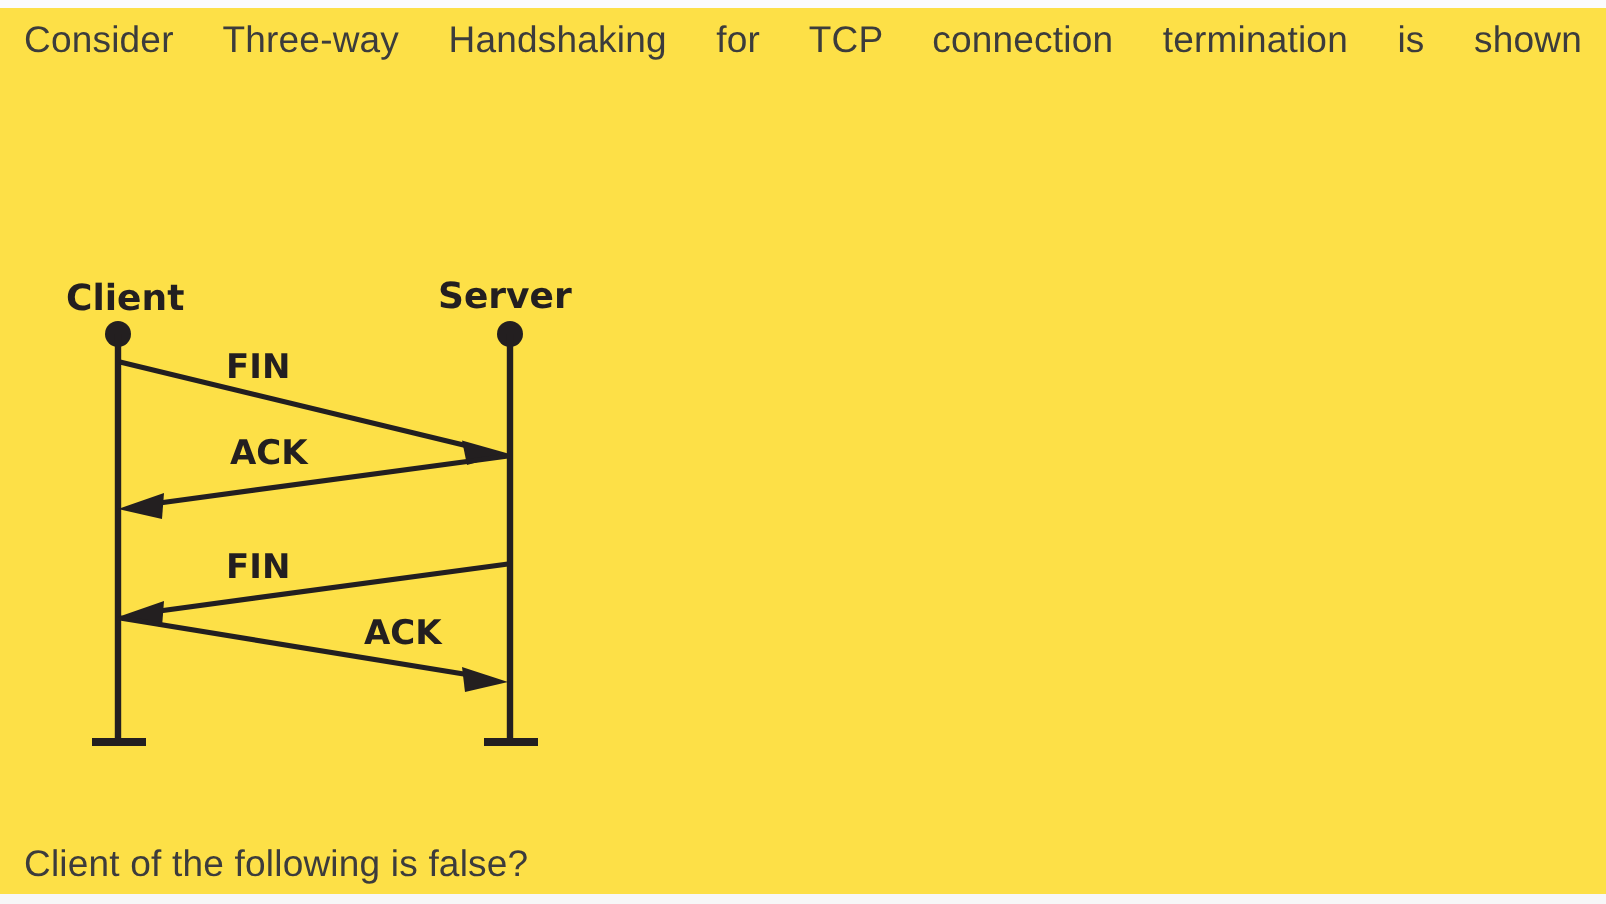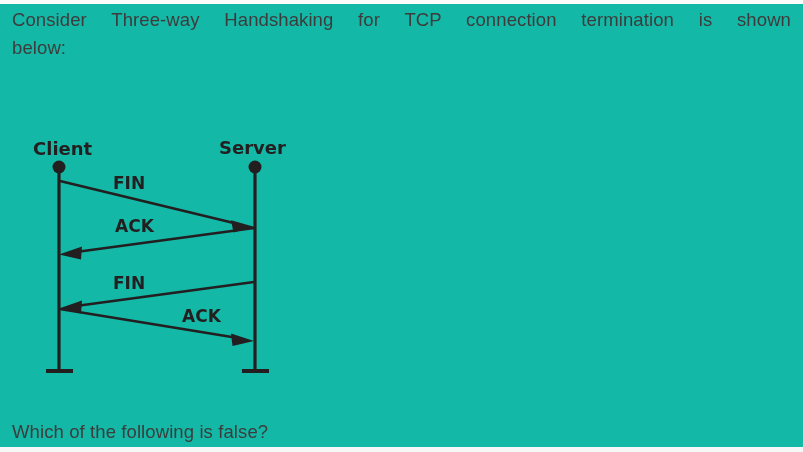--- a/index.html
+++ b/index.html
@@ -10,21 +10,21 @@
     width: 803px;
     height: 452px;
     background: #ffffff;
     font-family: "Liberation Sans", sans-serif;
     overflow: hidden;
     position: relative;
   }
   .page {
     position: absolute;
     inset: 0;
-    background: #14b8a6;
+    background: #fde047;
   }
   .top-fade {
     position: absolute;
     left: 0; top: 0;
     width: 803px; height: 4px;
     background: #fbfbfc;
   }
   .bottom-fade {
     position: absolute;
     left: 0; bottom: 0;
@@ -89,21 +89,20 @@
 </style>
 </head>
 <body>
 
 <div class="page">
 
   <div class="top-fade"></div>
 
   <div class="question-intro">
     <span class="ln1">Consider Three-way Handshaking for TCP connection termination is shown</span>
-    <span class="ln2">below:</span>
   </div>
 
   <div class="diagram">
     <svg width="320" height="260" viewBox="0 0 320 260" xmlns="http://www.w3.org/2000/svg">
 
       <text class="lane-label" x="33" y="29">Client</text>
       <text class="lane-label" x="219" y="28">Server</text>
 
       <circle cx="59" cy="41" r="6.5" fill="#231f20"></circle>
       <circle cx="255" cy="41" r="6.5" fill="#231f20"></circle>
@@ -134,17 +133,17 @@
 
       <g>
         <line x1="60" y1="183" x2="238" y2="212" stroke="#231f20" stroke-width="2.6"></line>
         <polygon points="254,215 231,207.5 232.5,220" fill="#231f20"></polygon>
       </g>
       <text class="msg-label" x="182" y="196">ACK</text>
 
     </svg>
   </div>
 
-  <div class="question-tail">Which of the following is false?</div>
+  <div class="question-tail">Client of the following is false?</div>
 
   <div class="bottom-fade"></div>
 
 </div>
 
 </body></html>

